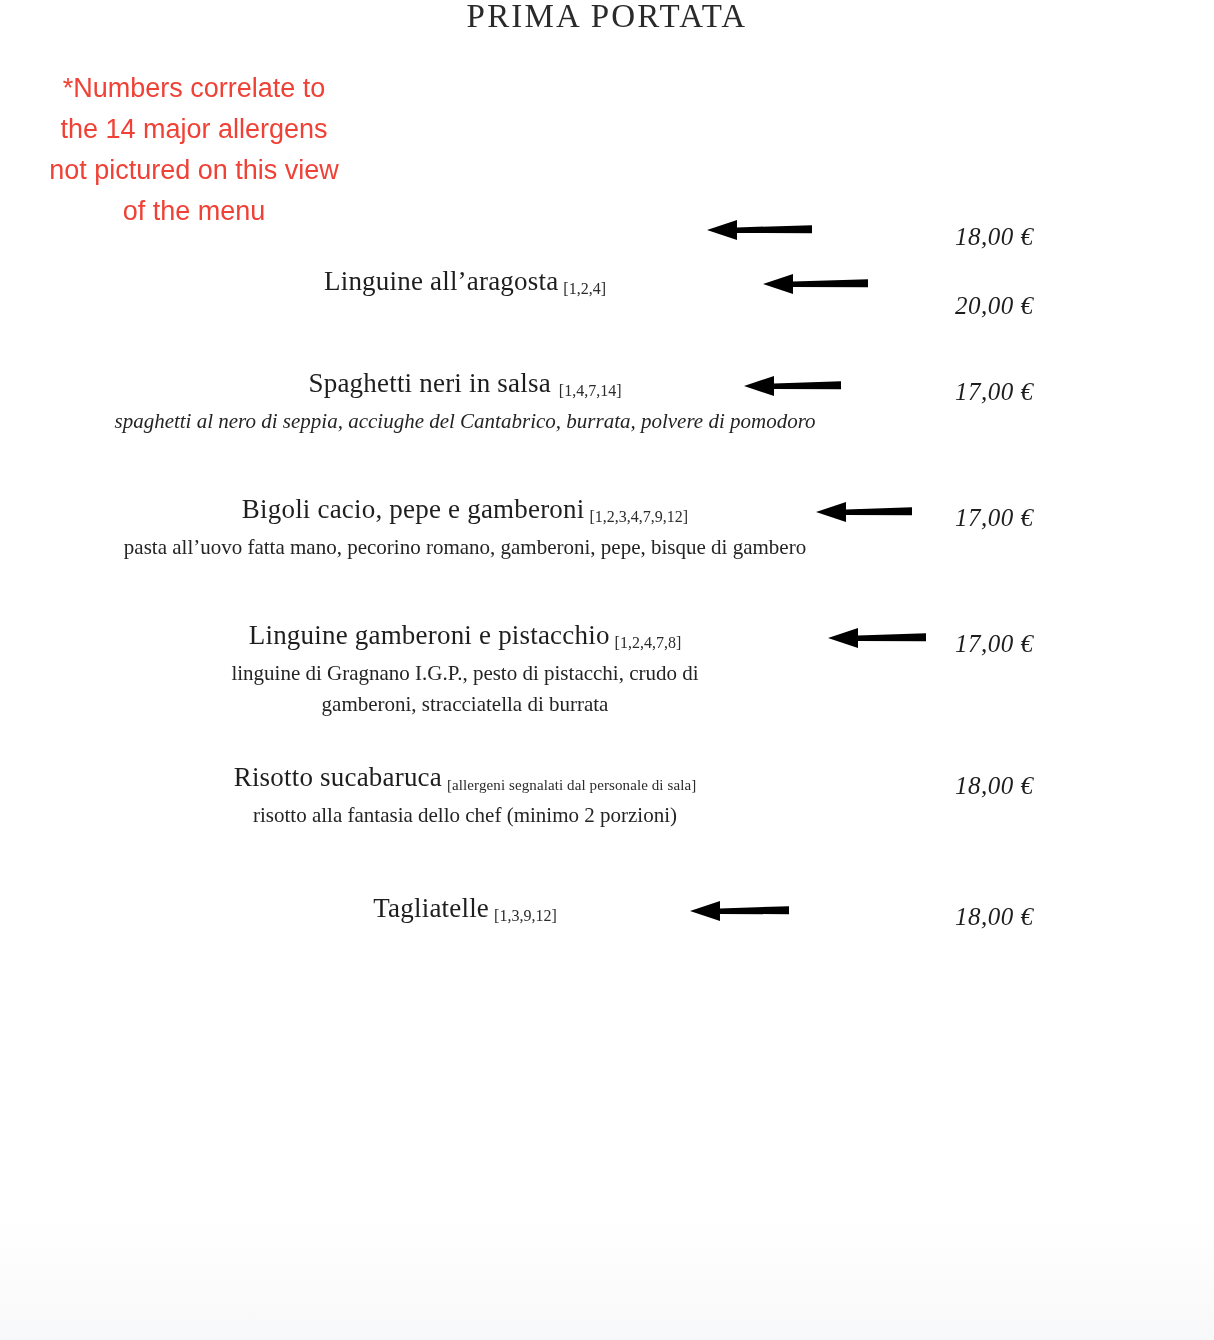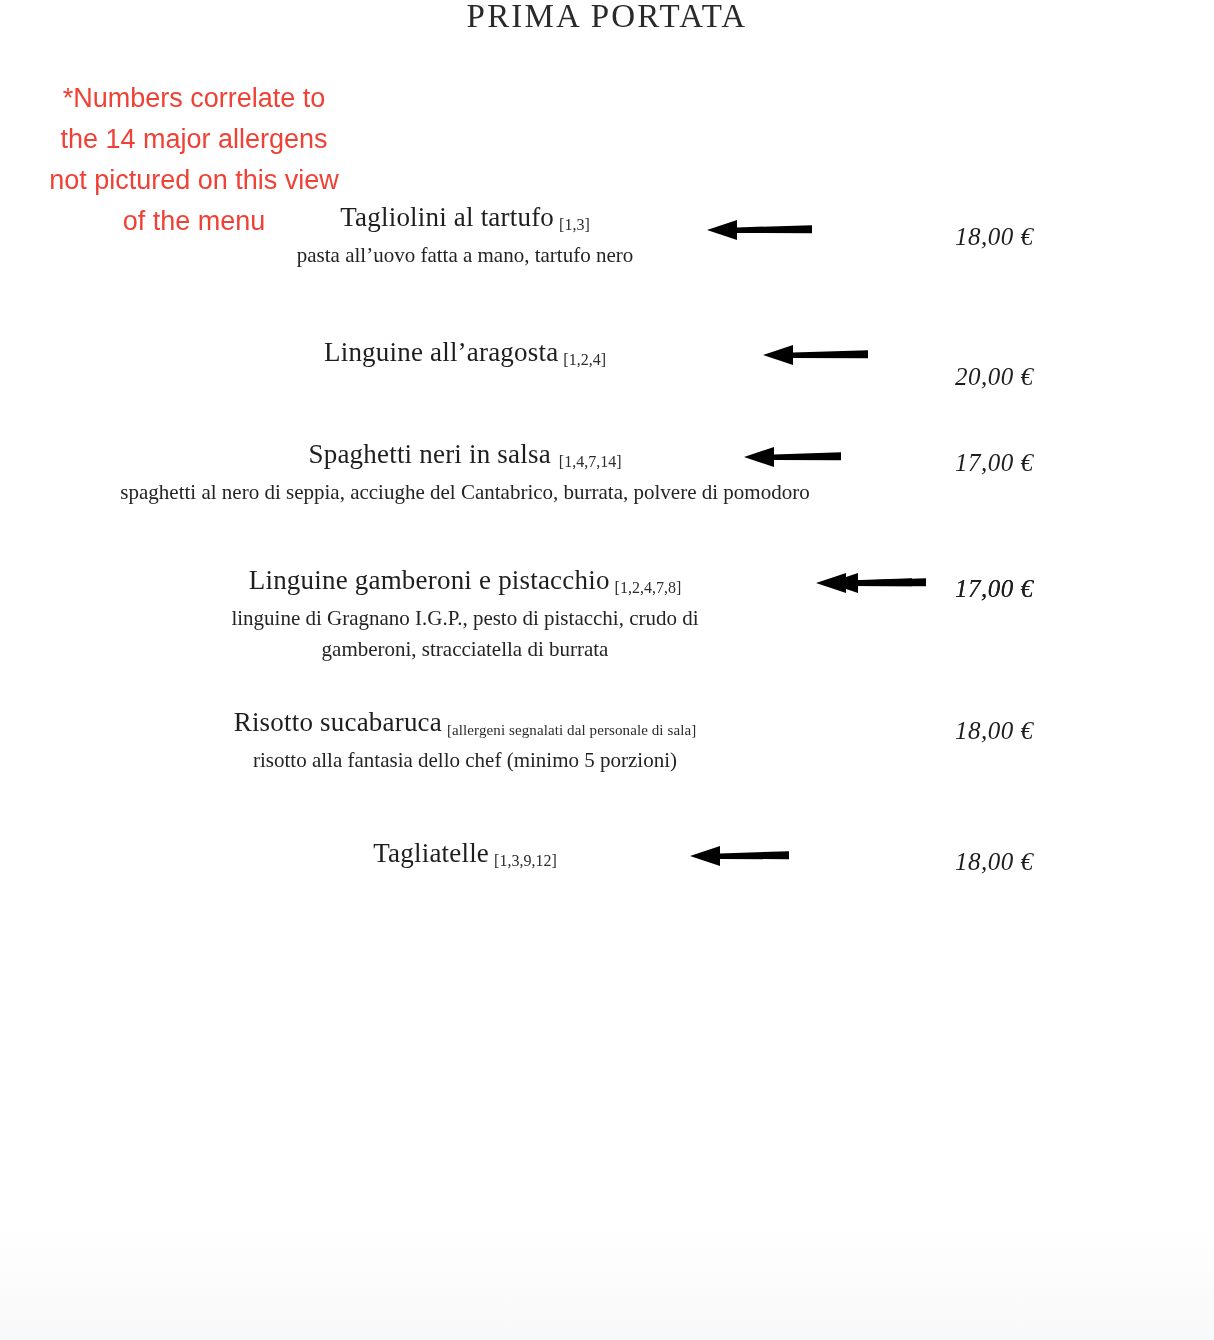--- a/index.html
+++ b/index.html
@@ -45,21 +45,21 @@
     letter-spacing: 2.2px;
     font-weight: 400;
     color: #2a2a2a;
     white-space: nowrap;
   }
 
   
   .annotation {
     position: absolute;
     left: 44px;
-    top: 78px;
+    top: 68px;
     width: 300px;
     text-align: center;
     font-family: "Liberation Sans", "DejaVu Sans", sans-serif;
     font-size: 27px;
     line-height: 41px;
     color: #ef4136;
     white-space: pre-line;
   }
 
   
@@ -151,26 +151,20 @@
 
 <div class="page">
 
   <div class="menu-title">PRIMA PORTATA</div>
 
   <div class="annotation">*Numbers correlate to the 14 major allergens not pictured on this view of the menu</div>
 
   <div class="menu-list">
 
     <div class="menu-item" style="margin-bottom:64px;">
-      <div class="item-body">
-        <div class="item-heading-row">
-          <span class="item-name">Tagliolini al tartufo</span><span class="item-allergens">[1,3]</span>
-        </div>
-        <div class="item-desc">pasta all’uovo fatta a mano, tartufo nero</div>
-      </div>
       <div class="arrow" style="left:707px; top:18px; transform:none;">
         <svg width="105" height="20" viewBox="0 0 105 20" aria-hidden="true">
           <path d="M0 10 L30 0 L30 7.4 L105 5.2 L105 13.2 L30 13 L30 20 Z" fill="#000000"></path>
         </svg>
       </div>
       <div class="item-price" style="top:20px;">18,00 €</div>
     </div>
 
     <div class="menu-item" style="margin-bottom:64px;">
       <div class="item-body">
@@ -184,31 +178,37 @@
         </svg>
       </div>
       <div class="item-price" style="top:25px;">20,00 €</div>
     </div>
 
     <div class="menu-item" style="margin-bottom:55px;">
       <div class="item-body">
         <div class="item-heading-row">
           <span class="item-name">Spaghetti neri in salsa</span><span class="item-allergens tight">[1,4,7,14]</span>
         </div>
-        <div class="item-desc wide" style="max-width:720px;">spaghetti al nero di seppia, acciughe del Cantabrico, burrata, polvere di pomodoro</div>
+        <div class="item-desc wide" style="max-width:720px;font-style:italic;">spaghetti al nero di seppia, acciughe del Cantabrico, burrata, polvere di pomodoro</div>
       </div>
       <div class="arrow" style="left:744px; top:8px; transform:none;">
         <svg width="97" height="20" viewBox="0 0 97 20" aria-hidden="true">
           <path d="M0 10 L30 0 L30 7.4 L97 5.2 L97 13.2 L30 13 L30 20 Z" fill="#000000"></path>
         </svg>
       </div>
       <div class="item-price" style="top:9px;">17,00 €</div>
     </div>
 
     <div class="menu-item" style="margin-bottom:55px;">
+      <div class="item-body">
+        <div class="item-heading-row">
+          <span class="item-name">Bigoli cacio, pepe e gamberoni</span><span class="item-allergens">[1,2,3,4,7,9,12]</span>
+        </div>
+        <div class="item-desc wide" style="max-width:725px;">pasta all’uovo fatta mano, pecorino romano, gamberoni, pepe, bisque di gambero</div>
+      </div>
       <div class="arrow" style="left:816px; top:8px; transform:none;">
         <svg width="96" height="20" viewBox="0 0 96 20" aria-hidden="true">
           <path d="M0 10 L30 0 L30 7.4 L96 5.2 L96 13.2 L30 13 L30 20 Z" fill="#000000"></path>
         </svg>
       </div>
       <div class="item-price" style="top:9px;">17,00 €</div>
     </div>
 
     <div class="menu-item" style="margin-bottom:40px;">
       <div class="item-body">
@@ -223,21 +223,21 @@
         </svg>
       </div>
       <div class="item-price" style="top:9px;">17,00 €</div>
     </div>
 
     <div class="menu-item" style="margin-bottom:60px;">
       <div class="item-body">
         <div class="item-heading-row">
           <span class="item-name">Risotto sucabaruca</span><span class="item-allergens note">[allergeni segnalati dal personale di sala]</span>
         </div>
-        <div class="item-desc" style="max-width:620px;">risotto alla fantasia dello chef (minimo 5 porzioni)</div>
+        <div class="item-desc" style="max-width:620px;">risotto alla fantasia dello chef (minimo 2 porzioni)</div>
       </div>
       <div class="item-price" style="top:9px;">18,00 €</div>
     </div>
 
     <div class="menu-item" style="margin-bottom:0;">
       <div class="item-body">
         <div class="item-heading-row">
           <span class="item-name">Tagliatelle</span><span class="item-allergens">[1,3,9,12]</span>
         </div>
       </div>

